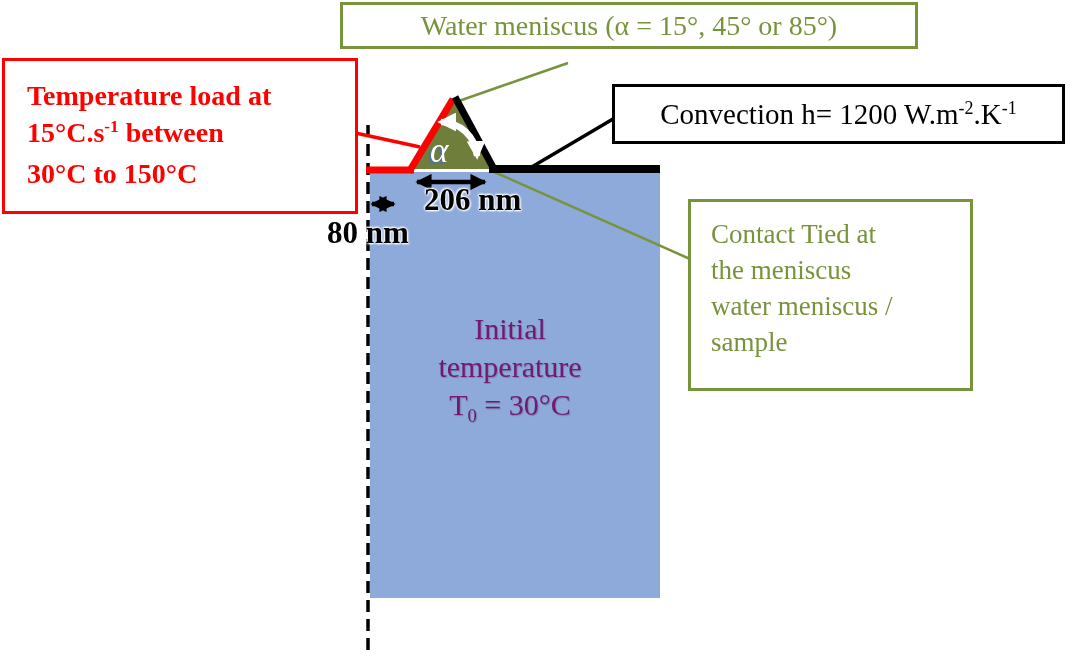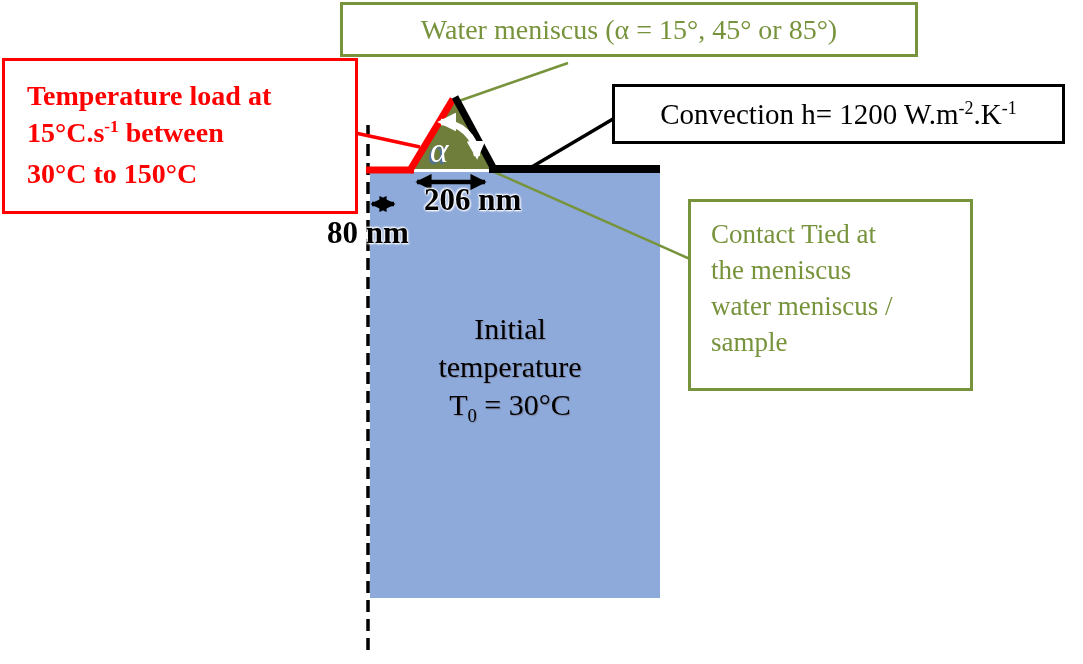--- a/index.html
+++ b/index.html
@@ -16,21 +16,21 @@
     position: absolute;
     left: 370px; top: 172px;
     width: 290px; height: 426px;
     background: #8EAADB;
     z-index: 1;
   }
   .sample-text {
     position: absolute;
     left: 0; right: 10px; top: 138px;
     text-align: center;
-    color: #000000;
+    color: #701a75;
     font-size: 30px;
     line-height: 38px;
     text-shadow: 1px 1px 1px rgba(90,60,60,0.35);
   }
   .sample-text sub { font-size: 0.62em; }
   
   svg.overlay {
     position: absolute;
     left: 0; top: 0;
     width: 1083px; height: 664px;
@@ -62,21 +62,21 @@
     position: absolute;
     background: #ffffff;
     z-index: 4;
     box-sizing: border-box;
   }
   .callout.green { border: 3px solid #77933C; color: #77933C; }
   .callout.red   { border: 3px solid #FF0000; color: #FF0000; font-weight: bold; }
   .callout.black { border: 3px solid #000000; color: #000000; font-weight: normal; }
   .water-box {
     left: 340px; top: 2px;
-    width: 578px; height: 55px;
+    width: 578px; height: 47px;
     display: flex; align-items: center; justify-content: center;
     font-size: 28px;
   }
   .temp-box {
     left: 2px; top: 58px;
     width: 356px; height: 156px;
     padding: 16px 0 0 22px;
     font-size: 28px;
     line-height: 37px;
   }

